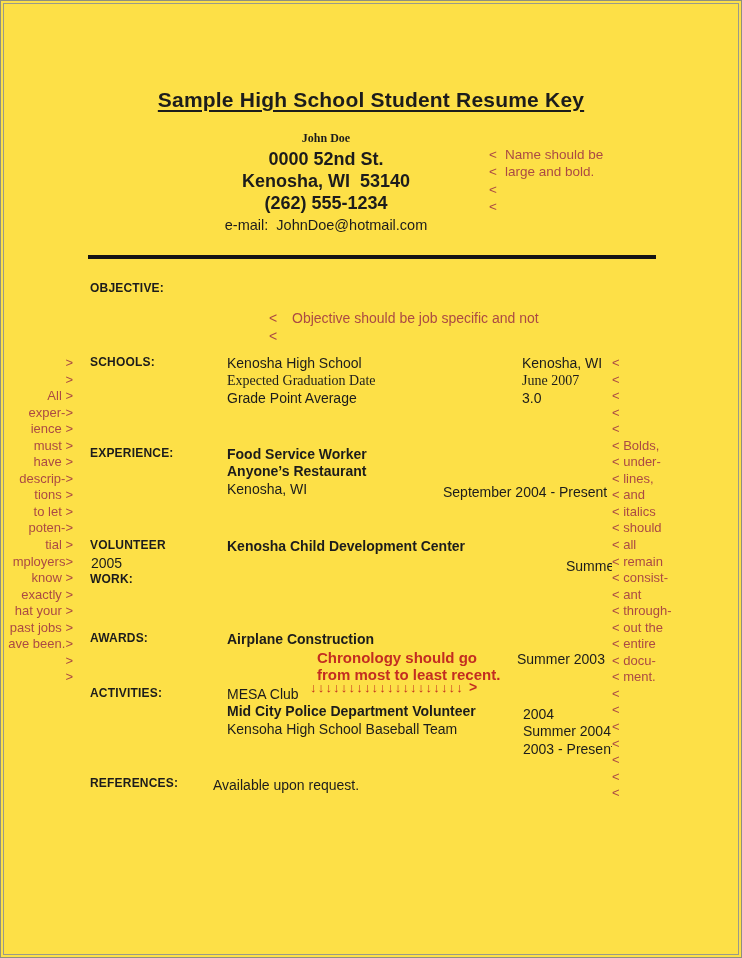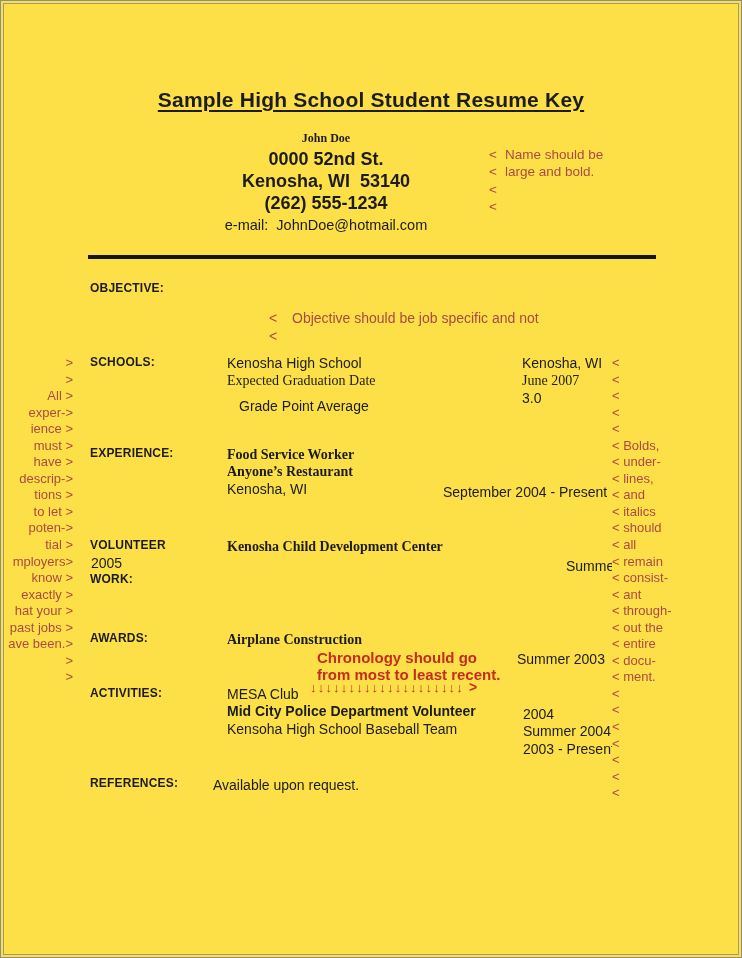--- a/index.html
+++ b/index.html
@@ -54,21 +54,21 @@
   }
   .margin-col div { white-space: pre; }
   .left-col  { left: 0; width: 73px; text-align: right; overflow: hidden; }
   .right-col { left: 612px; width: 124px; text-align: left; }
 
   .date-clip {
     overflow: hidden; white-space: nowrap;
     font-size: 14px; line-height: 17.3px; margin-top: 20px;
   }
   .serif { font-family: "Liberation Serif", serif; }
-  .bold { font-weight: bold; font-family: Liberation Serif, serif; }
+  .bold { font-weight: bold; }
 
   .chron {
     color: var(--chronology-red, #c32d21);
     font-weight: bold; font-size: 15px; line-height: 17px;
   }
   .arrows-row { color: var(--chronology-red, #c32d21); font-weight: bold; font-size: 13px; }
   .arrows-row .arrows { letter-spacing: 1.2px; }
   .arrows-row .tail { margin-left: 5px; font-size: 14px; }
 
   .obj-note { font-size: 14px; line-height: 18px; }
@@ -110,21 +110,21 @@
     </div>
   <div class="abs red obj-note" style="left:292px; top:309px;">
       <div>Objective should be job specific and not</div>
     </div>
 
   <div class="abs sec-label" style="top:355px;">SCHOOLS:</div>
   <div class="abs body-text" style="left:227px; top:355px;">Kenosha High School</div>
   <div class="abs body-text" style="left:522px; top:355px;">Kenosha, WI</div>
   <div class="abs body-text serif" style="left:227px; top:372px;">Expected Graduation Date</div>
   <div class="abs body-text serif" style="left:522px; top:372px;">June 2007</div>
-  <div class="abs body-text" style="left:227px; top:398px;margin-left:12px;">Grade Point Average</div>
+  <div class="abs body-text" style="left:227px; top:390px;">Grade Point Average</div>
   <div class="abs body-text" style="left:522px; top:390px;">3.0</div>
 
   <div class="abs sec-label" style="top:446px;">EXPERIENCE:</div>
   <div class="abs body-text bold" style="left:227px; top:446px;">Food Service Worker</div>
   <div class="abs body-text bold" style="left:227px; top:463px;">Anyone’s Restaurant</div>
   <div class="abs body-text" style="left:227px; top:481px;">Kenosha, WI</div>
   <div class="abs date-clip" style="left:443px; top:464px; width:169px;">September 2004 - Present</div>
 
   <div class="abs sec-label" style="top:538px;">VOLUNTEER</div>
   <div class="abs body-text" style="left:91px; top:555px;">2005</div>

